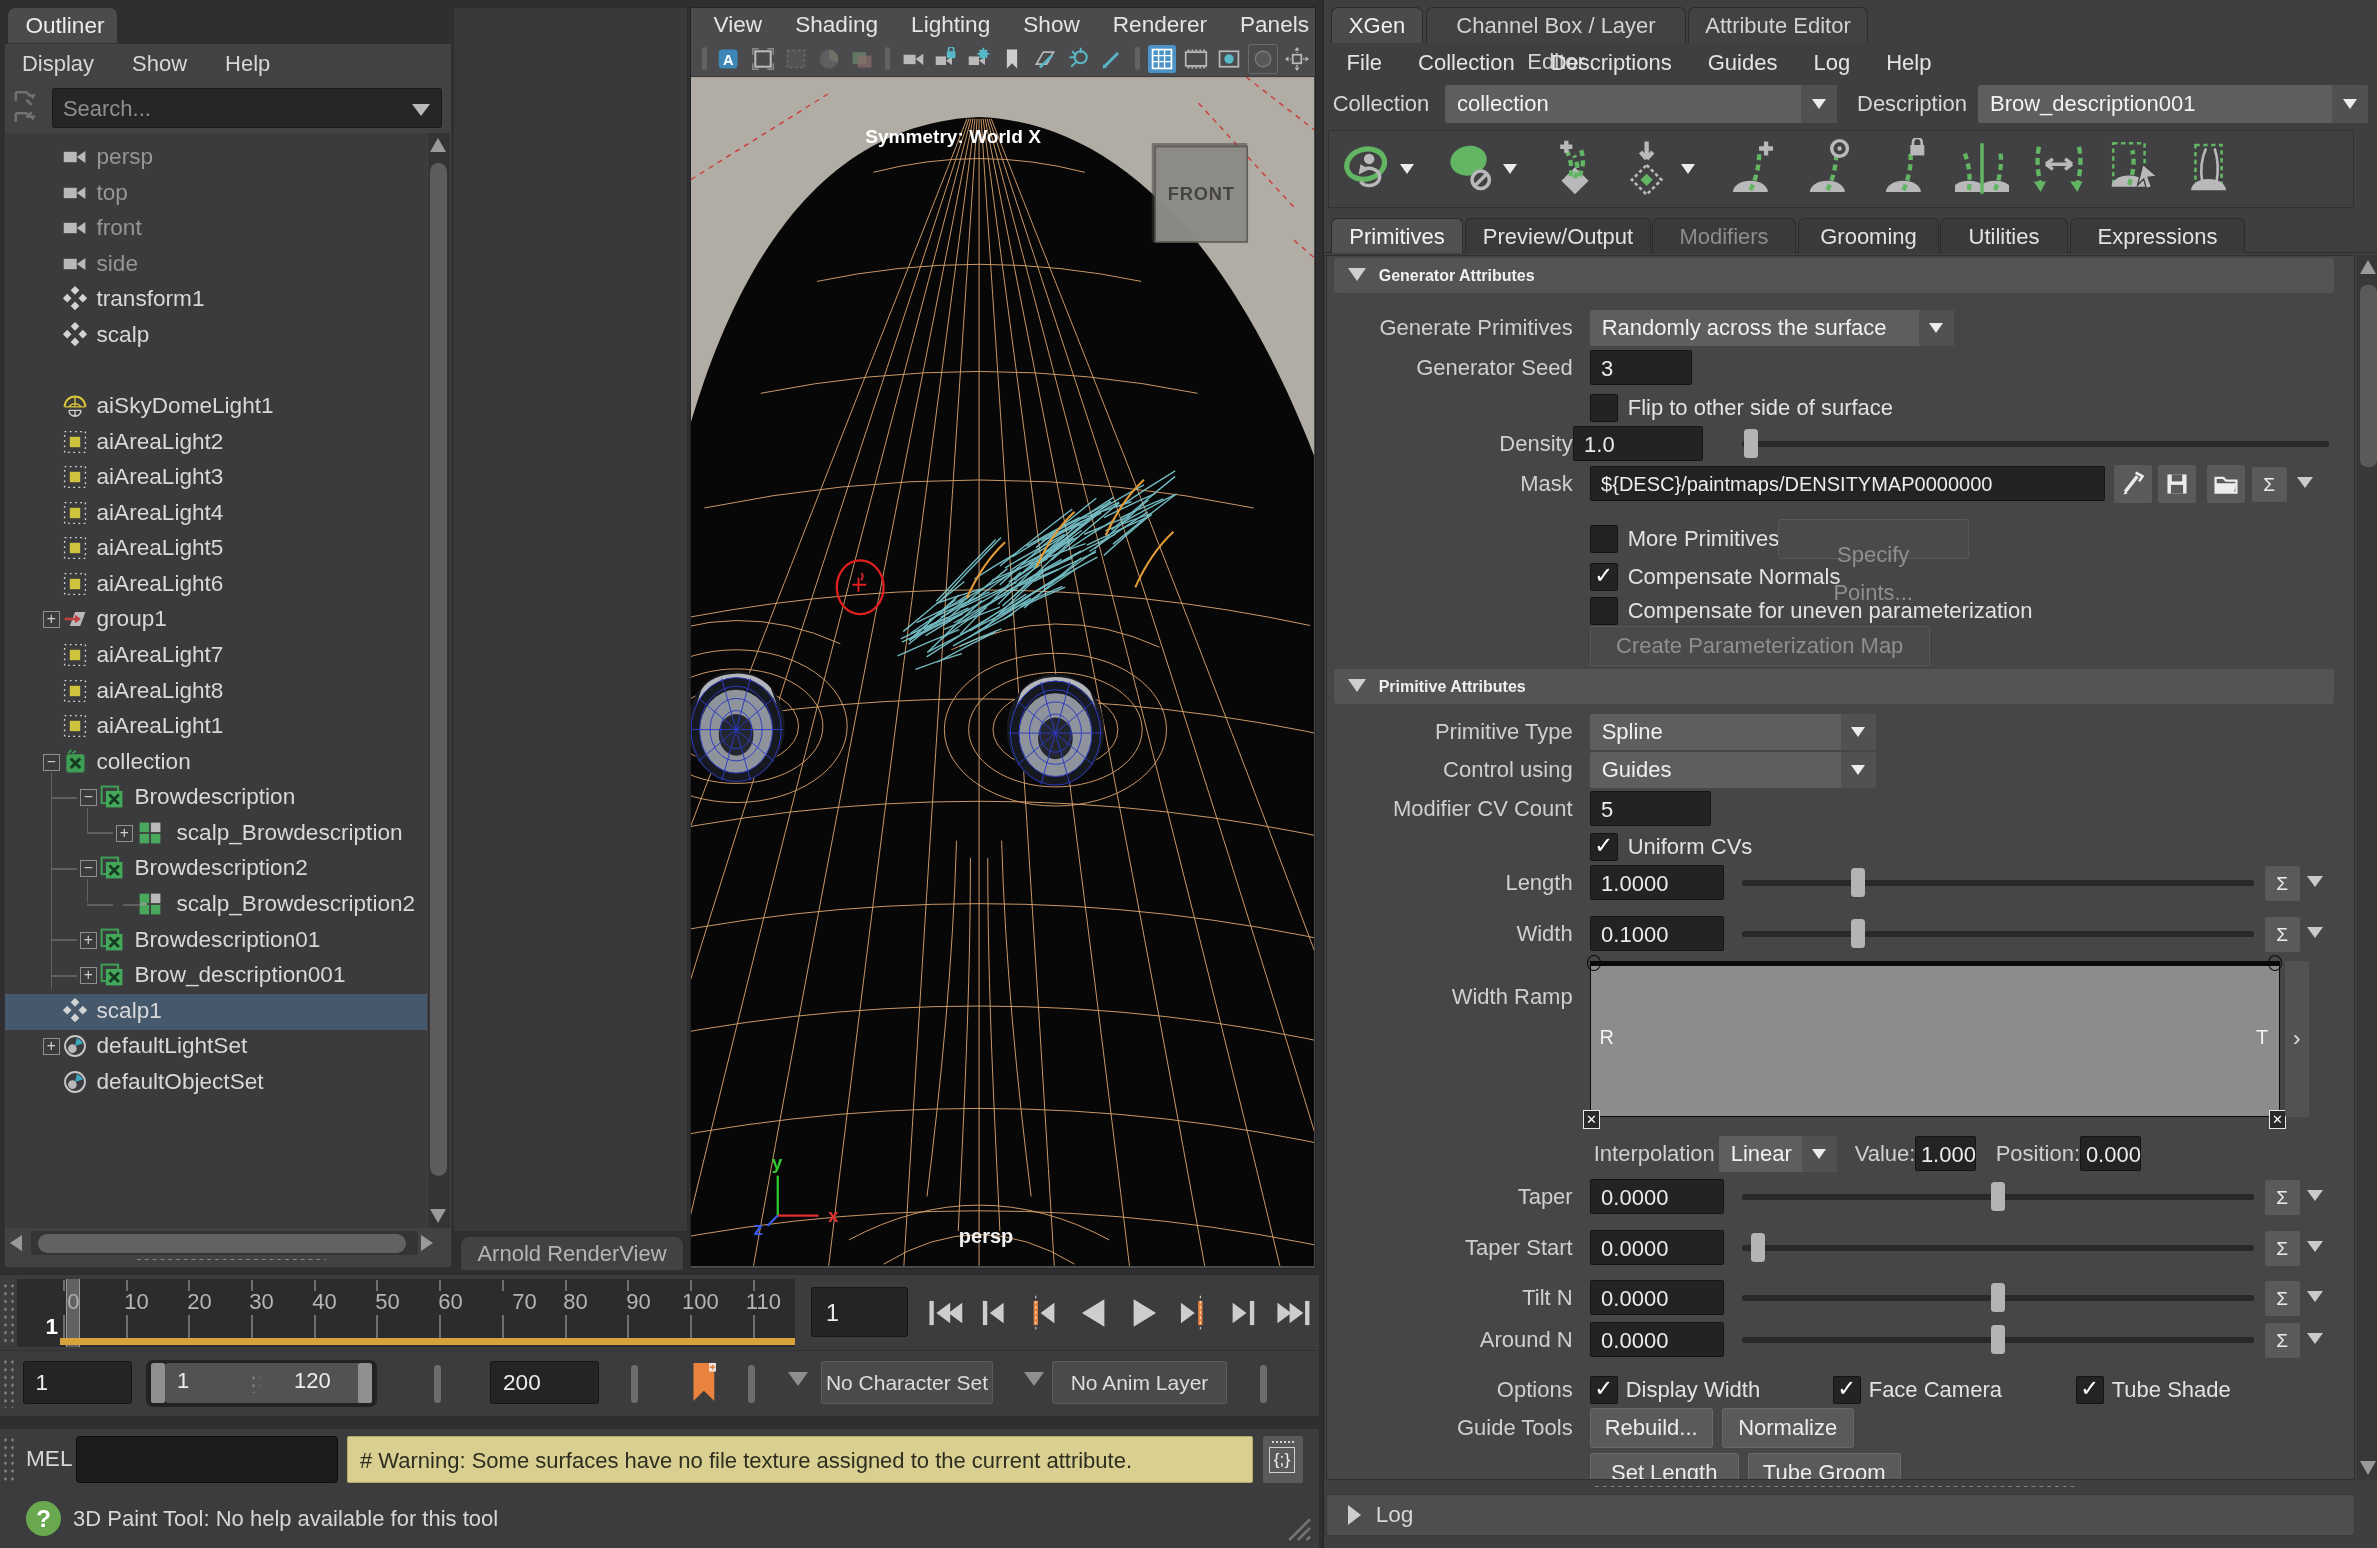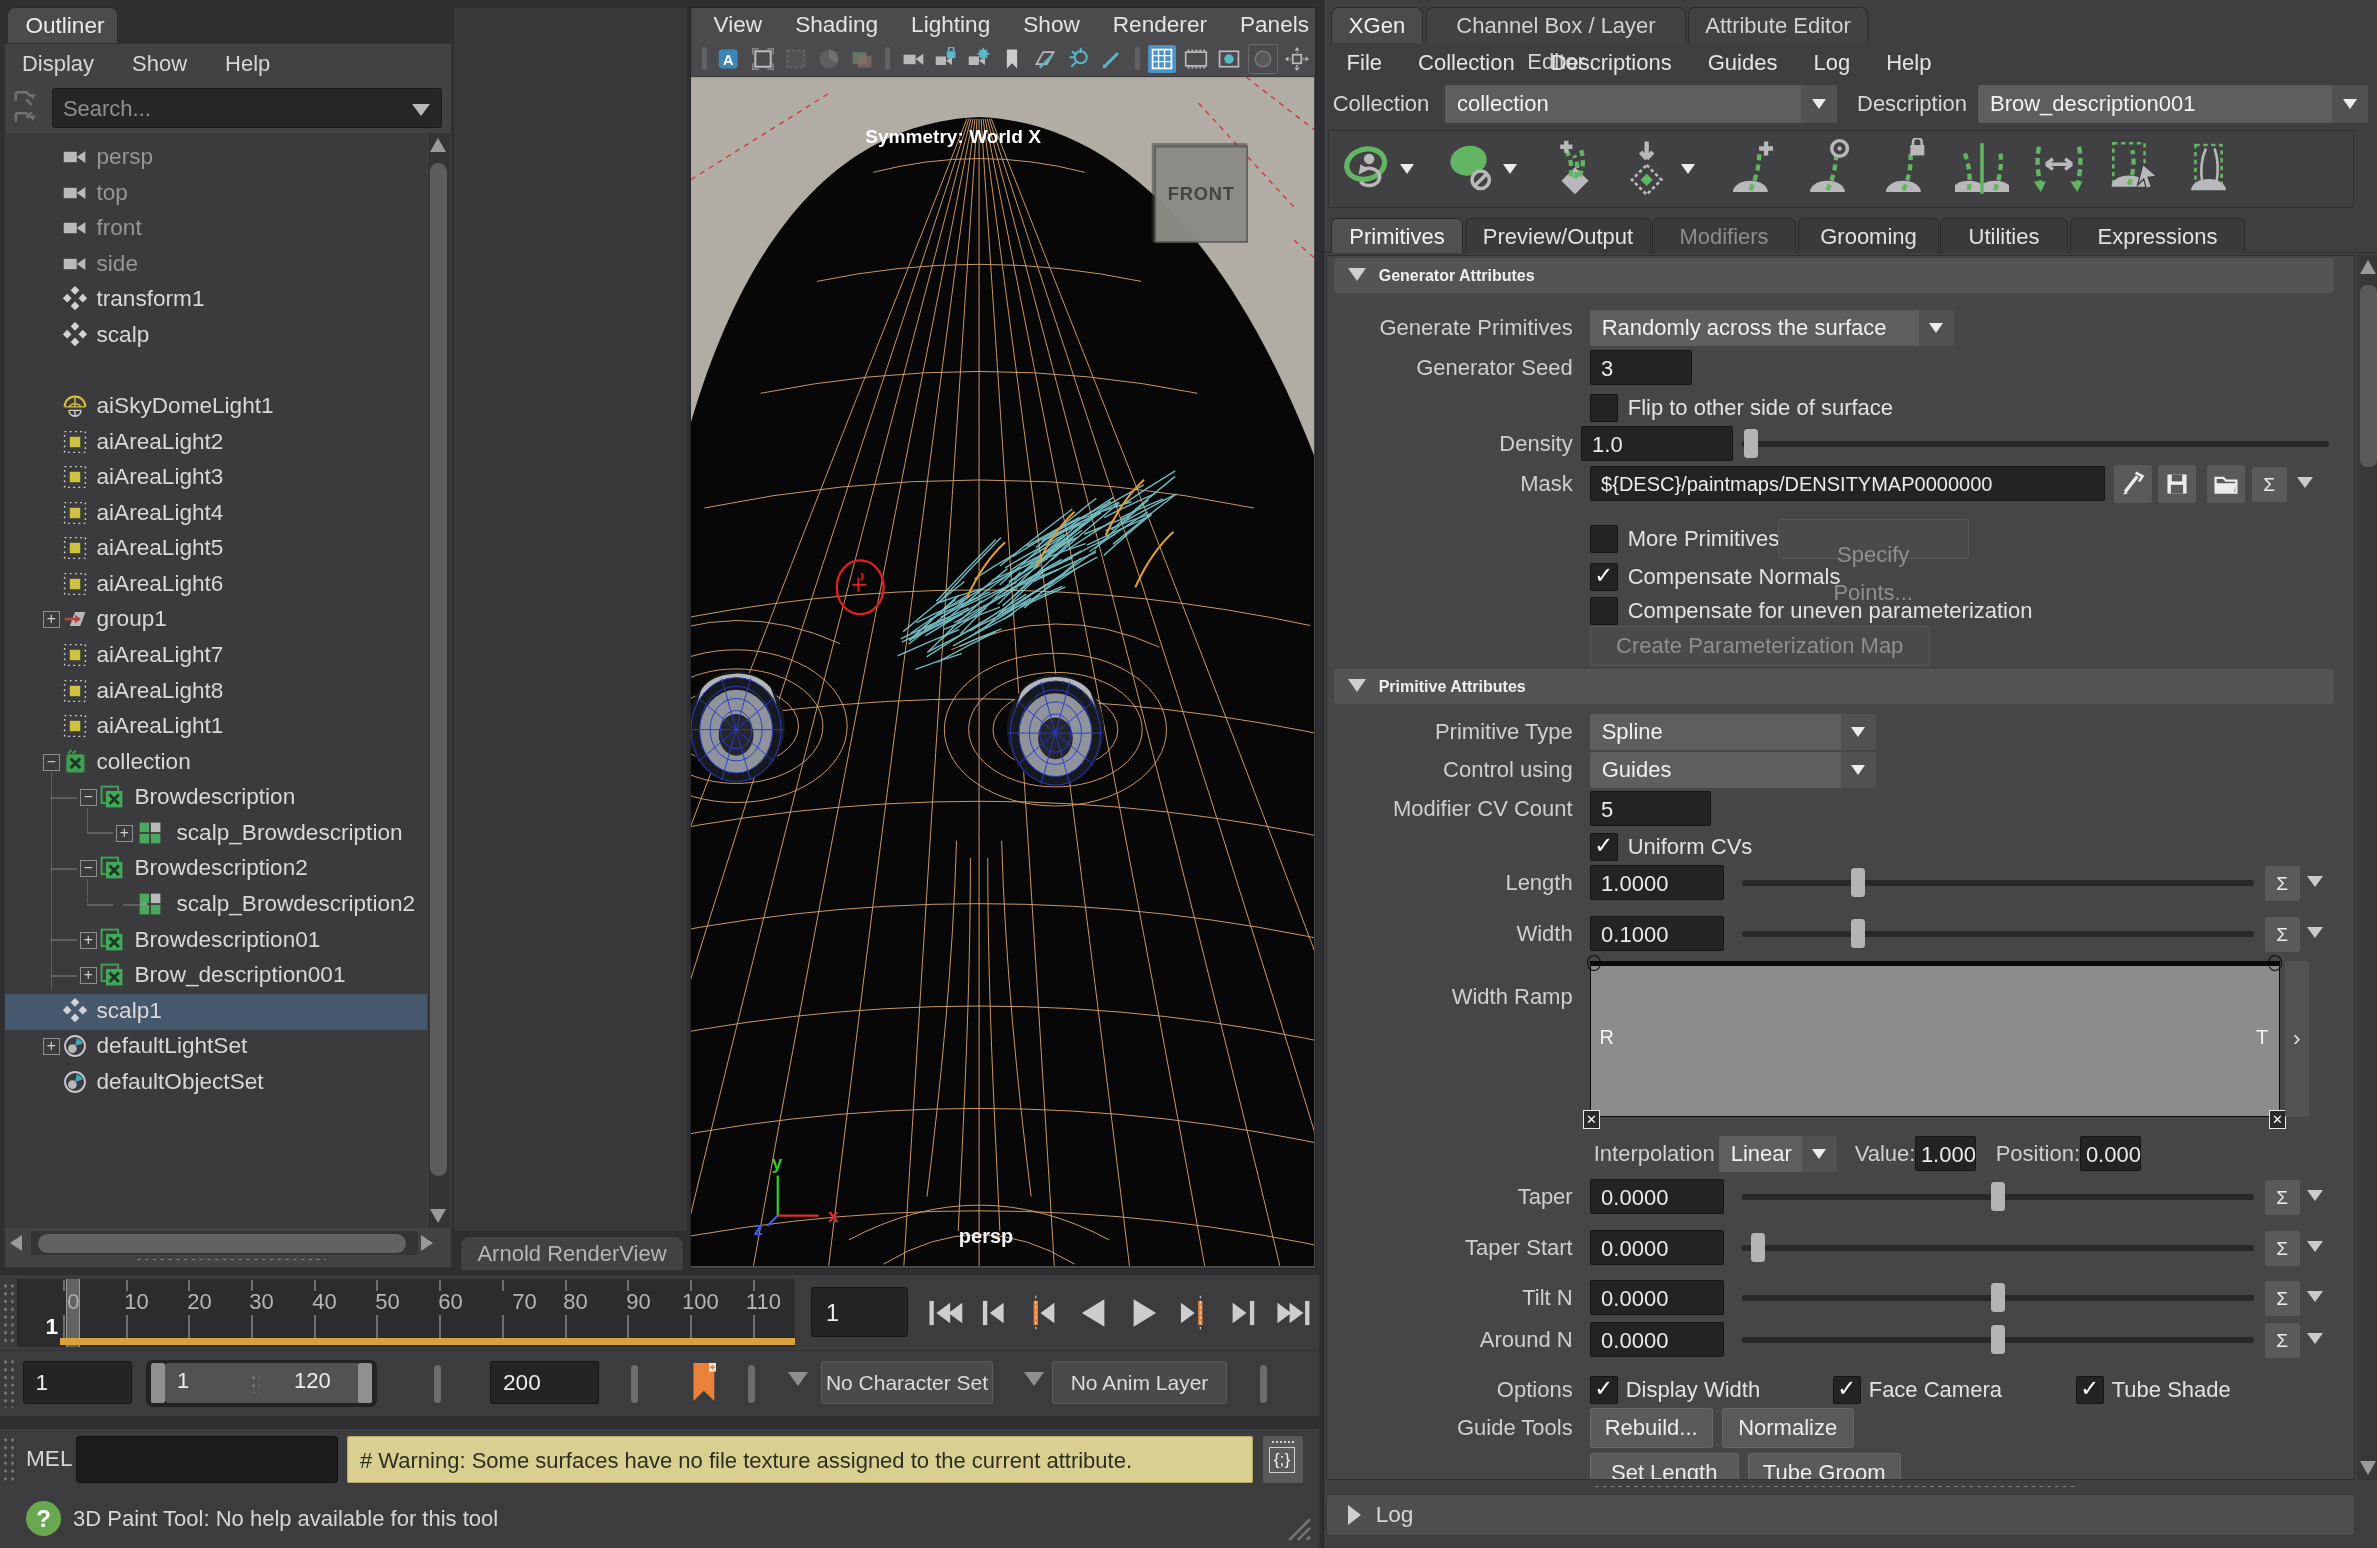--- a/index.html
+++ b/index.html
@@ -997,21 +997,21 @@
         <div class="arow" style="top: 92px;">
           <div class="alabel">Generator Seed</div>
           <div class="nfield" style="left: 263px; width: 102px;">3</div>
         </div>
         <div class="arow" style="top: 132px;">
           <div class="chk" style="left: 263px;"></div>
           <div class="chktext" style="left: 301px;">Flip to other side of surface</div>
         </div>
         <div class="arow" style="top: 168px;">
           <div class="alabel">Density</div>
-          <div class="nfield" style="left: 254px; width: 152px;">1.0</div>
+          <div class="nfield" style="left: 246px; width: 130px;">1.0</div>
           <div class="strack" style="left: 415px; width: 587px;">
             <div class="shandle" style="left: 2.6px;"></div>
           </div>
         </div>
         <div class="arow" style="top: 208px;">
           <div class="alabel">Mask</div>
           <div class="nfield" style="left: 263px; width: 515px; font-size: 20px;">${DESC}/paintmaps/DENSITYMAP0000000</div>
           <div class="maskbtn" style="left: 787px;">
             <svg width="26" height="26" viewBox="0 0 30 30">
               <path d="M6 24 L20 6" stroke="#ececee" stroke-width="4"></path>

